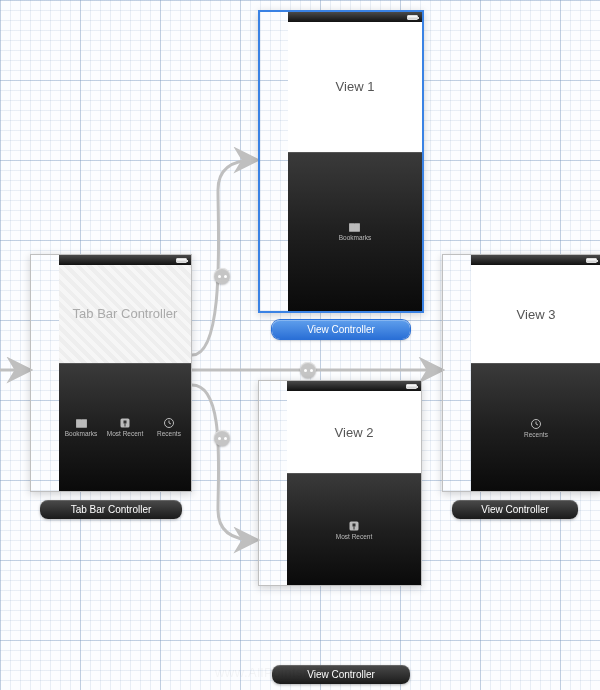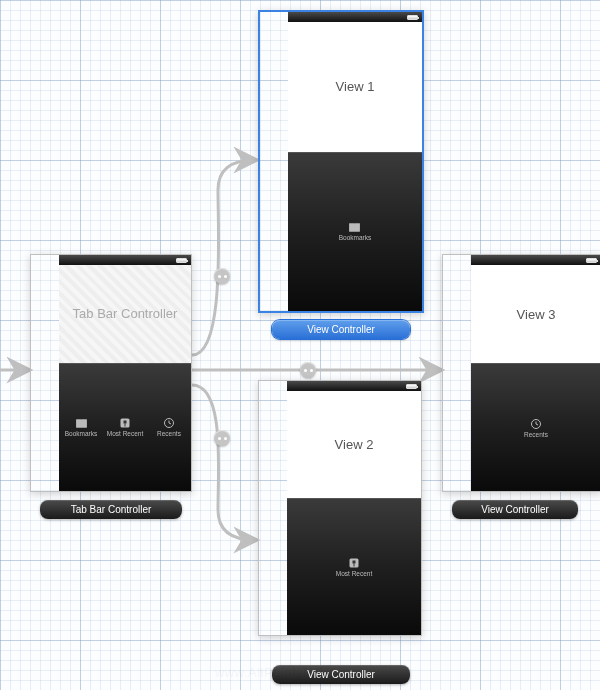--- a/index.html
+++ b/index.html
@@ -98,21 +98,21 @@
     width: 166px; height: 303px;
     display: flex; flex-direction: column;
     border: 2px solid #3a82e4;
   }
   #scene-v1 .body { flex: 1; }
   #scene-v1 .tabbar { height: 30px; justify-content: center; }
 
   
   #scene-v2 {
     left: 258px; top: 380px;
-    width: 164px; height: 256px;
+    width: 164px; height: 206px;
     display: flex; flex-direction: column;
     border: 1px solid #bfbfbf;
   }
   #scene-v2 .body { flex: 1; }
   #scene-v2 .tabbar { height: 30px; justify-content: center; }
 
   
   #scene-v3 {
     left: 442px; top: 254px;
     width: 160px; height: 238px;

